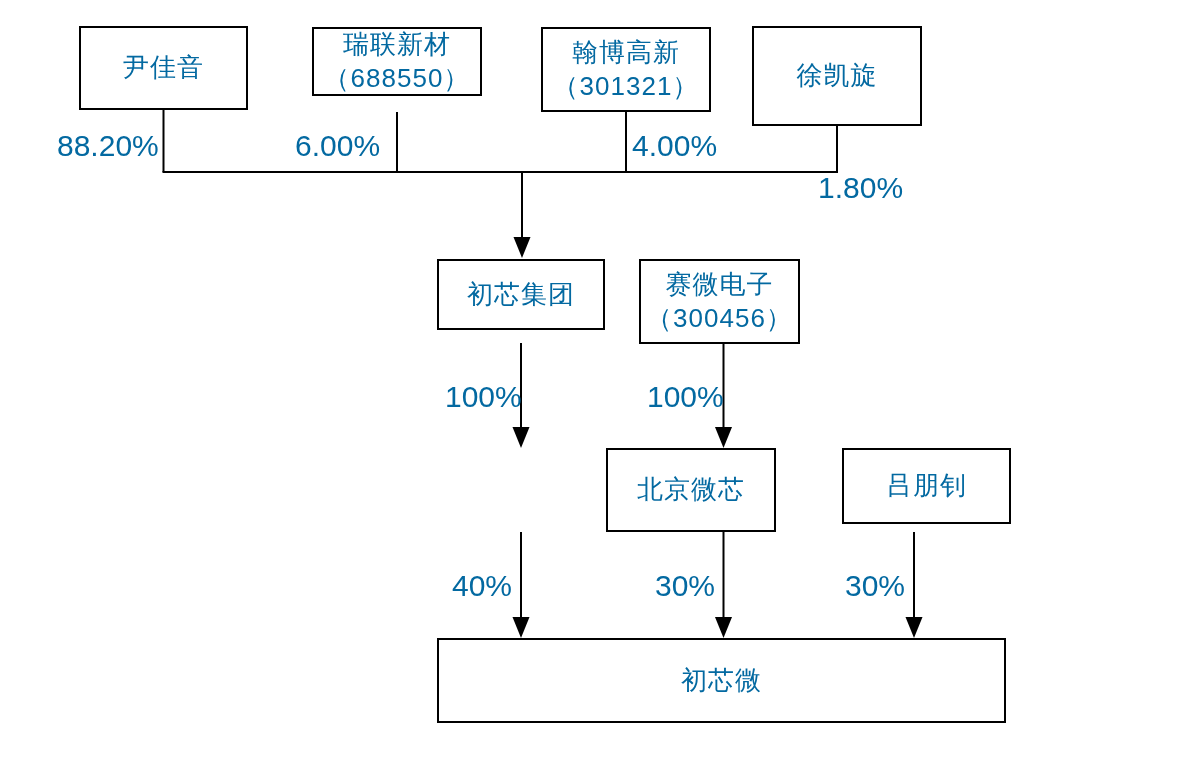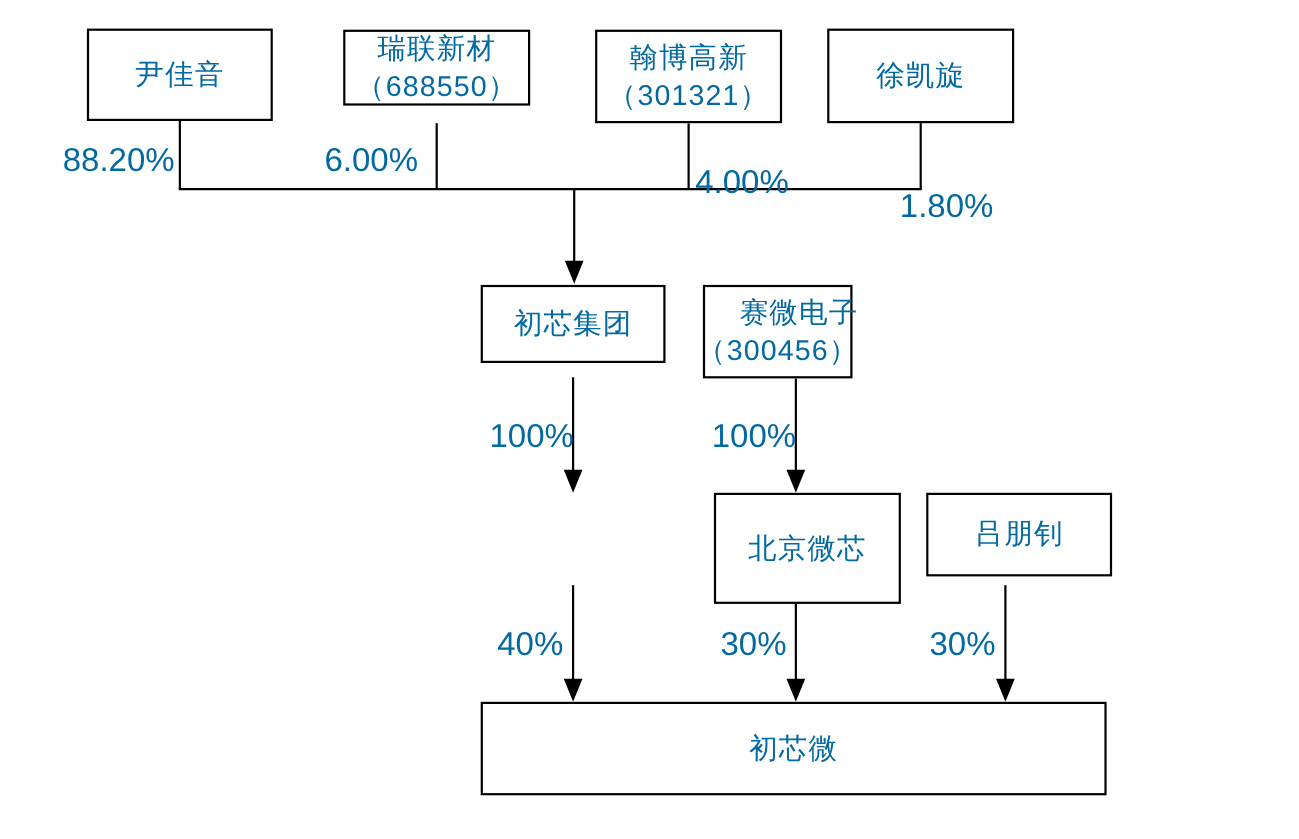--- a/index.html
+++ b/index.html
@@ -41,31 +41,31 @@
   .pct {
     position: absolute;
     font-size: 30px;
     line-height: 1;
     white-space: nowrap;
   }
   
   .n-a { left:  79px; top:  26px; width: 169px; height: 84px; }
   .n-b { left: 312px; top:  27px; width: 170px; height: 69px; }
   .n-c { left: 541px; top:  27px; width: 170px; height: 85px; }
-  .n-d { left: 752px; top:  26px; width: 170px; height: 86px; }
+  .n-d { left: 752px; top:  26px; width: 170px; height: 100px; }
   .n-e { left: 437px; top: 259px; width: 168px; height: 71px; }
-  .n-f { left: 639px; top: 259px; width: 136px; height: 85px; text-align: right; }
+  .n-f { left: 639px; top: 259px; width: 161px; height: 85px; }
   .n-g { left: 437px; top: 448px; width: 169px; height: 84px; }
-  .n-h { left: 649px; top: 448px; width: 170px; height: 101px; }
+  .n-h { left: 606px; top: 448px; width: 170px; height: 84px; }
   .n-i { left: 842px; top: 448px; width: 169px; height: 76px; }
   .n-j { left: 437px; top: 638px; width: 569px; height: 85px; }
   
   .p-0 { left:  57px; top: 131px; }
   .p-1 { left: 295px; top: 131px; }
-  .p-2 { left: 632px; top: 131px; margin-top: 20px; }
+  .p-2 { left: 632px; top: 131px; }
   .p-3 { left: 818px; top: 131px; margin-top: 42px; }
   .p-4 { left: 445px; top: 382px; }
   .p-5 { left: 647px; top: 382px; }
   .p-6 { left: 452px; top: 571px; }
   .p-7 { left: 655px; top: 571px; }
   .p-8 { left: 845px; top: 571px; }
 </style>
 </head>
 <body>
 

